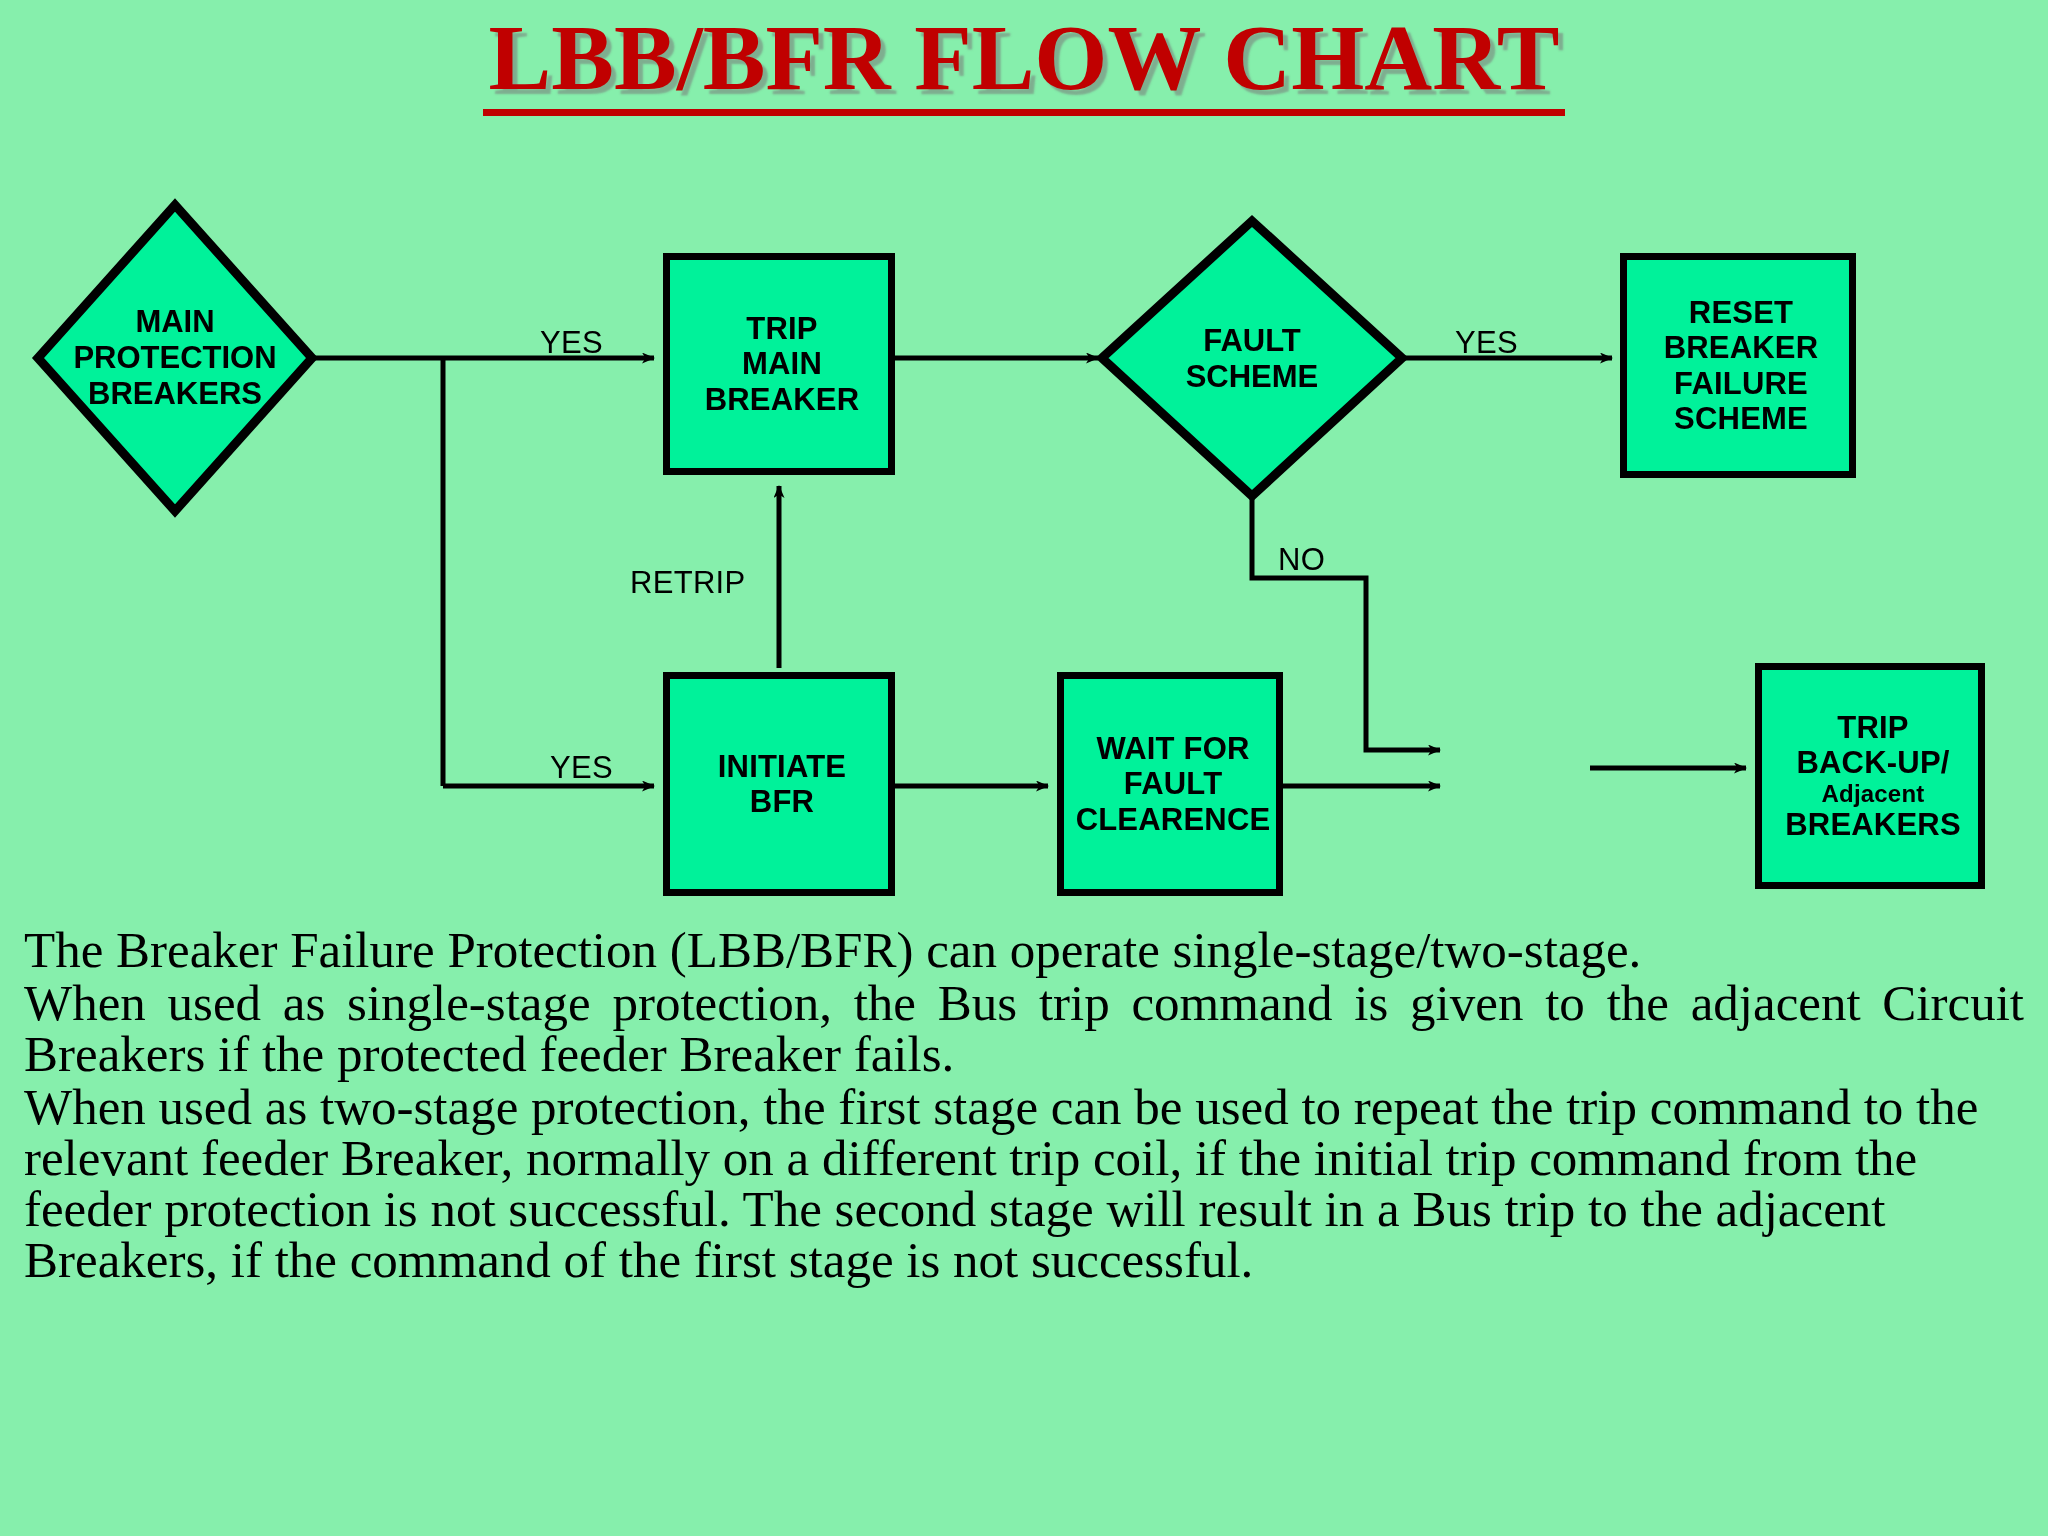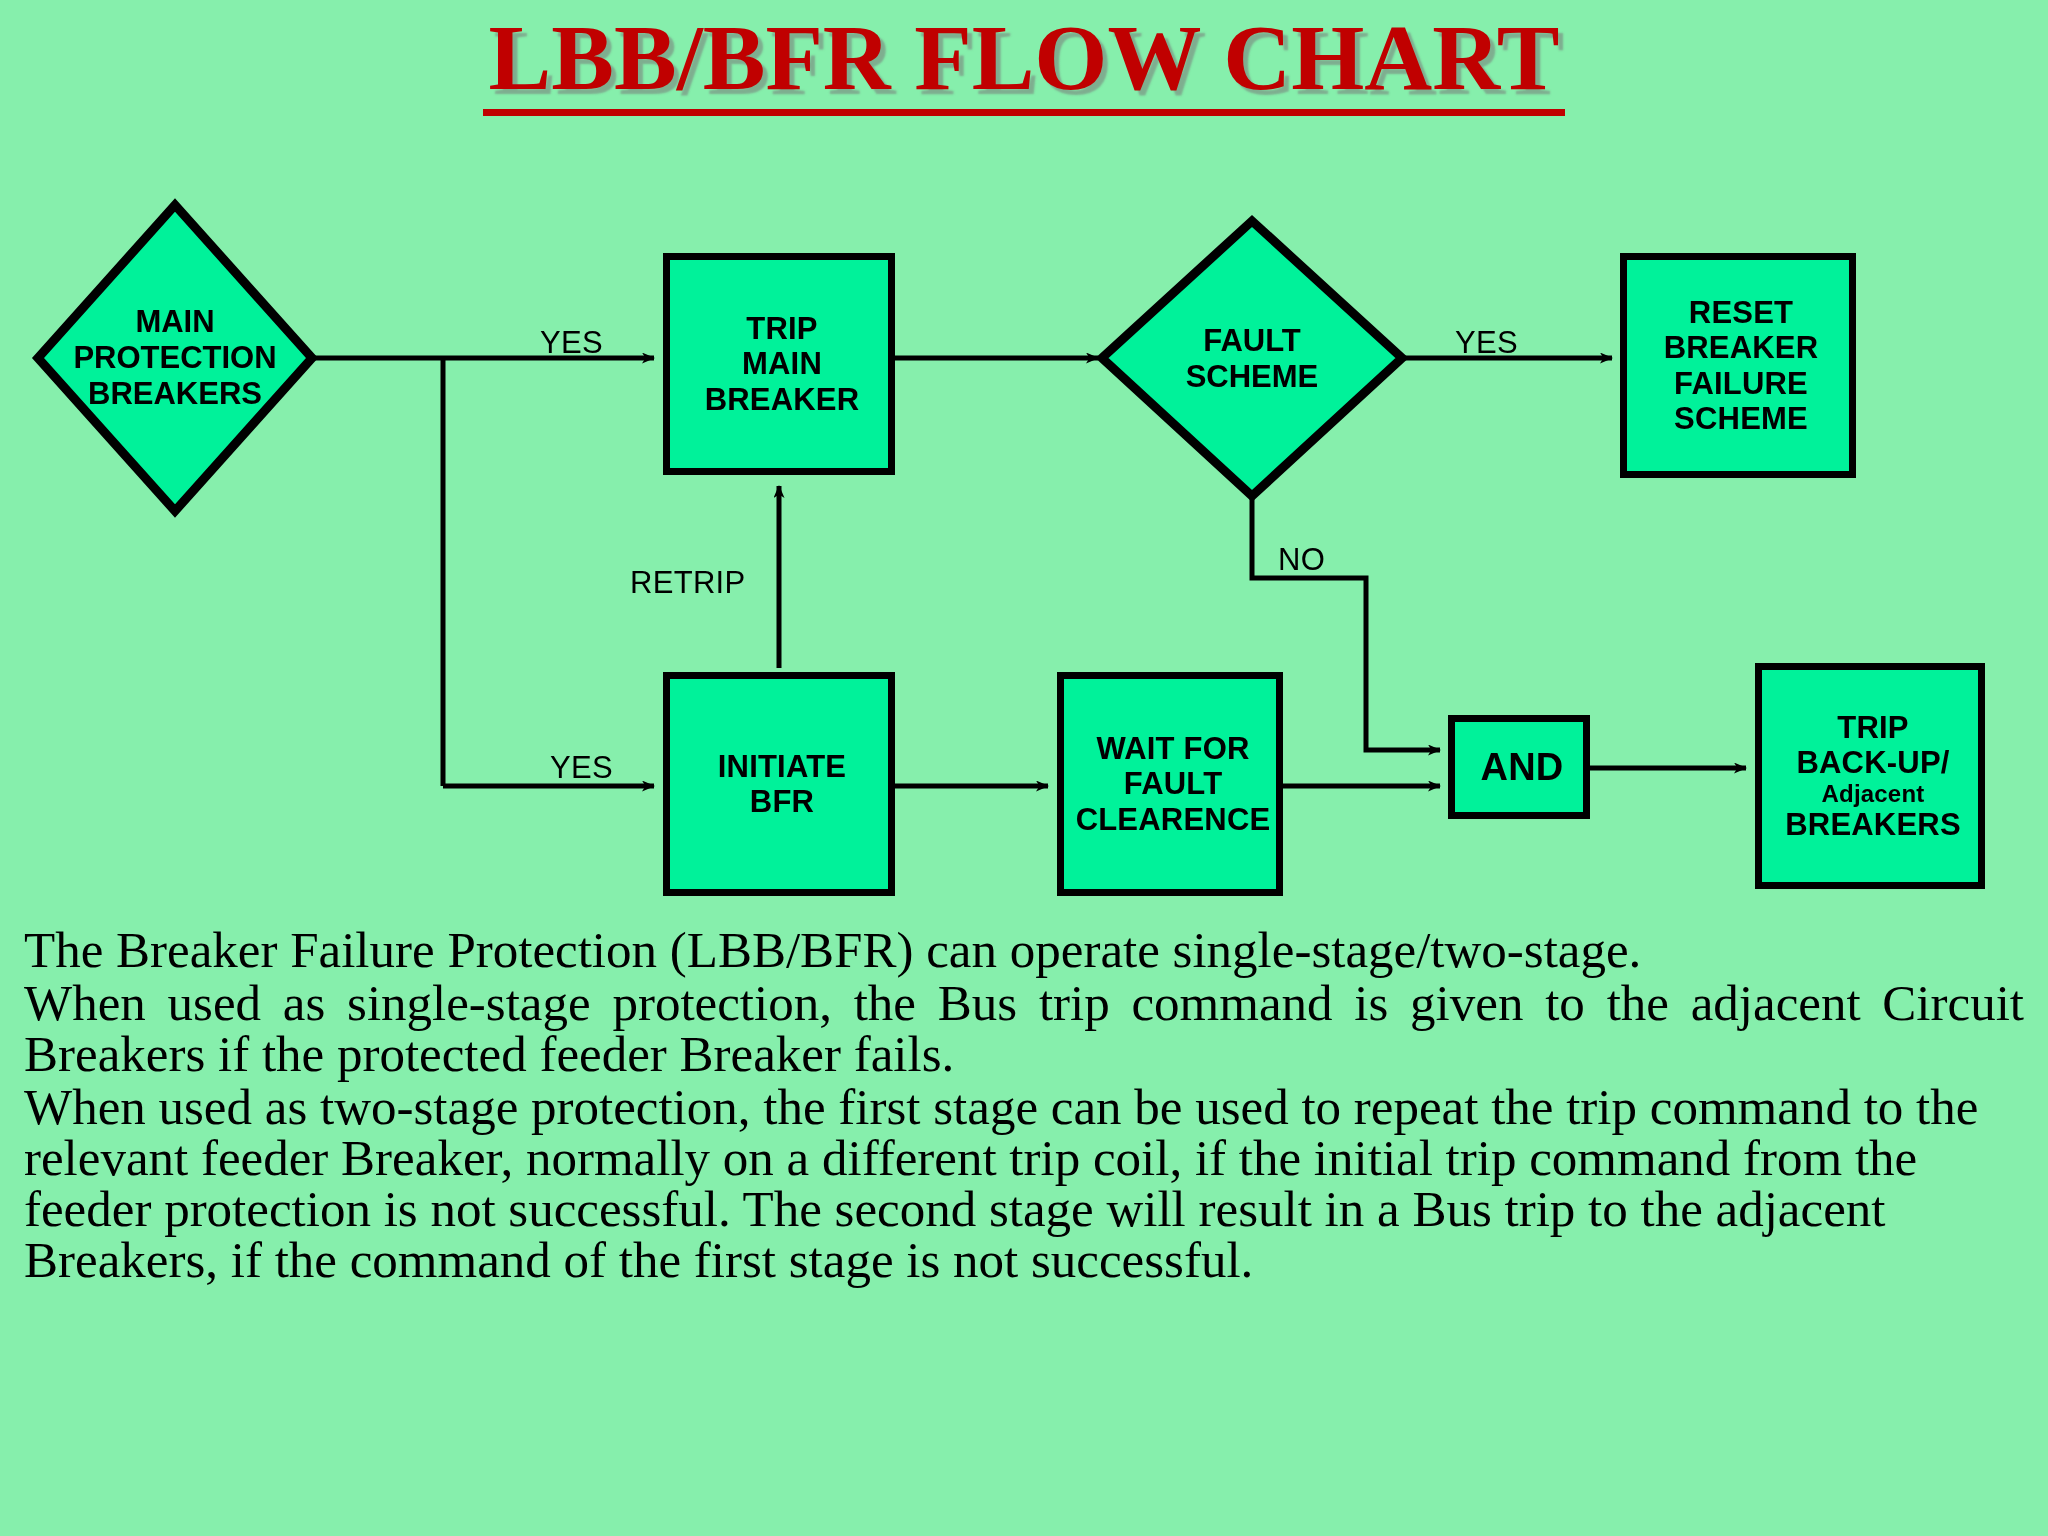--- a/index.html
+++ b/index.html
@@ -226,25 +226,20 @@
     </div>
 
     <div class="node" style="left:1057px;top:672px;width:226px;height:224px;">
       <div class="lbl">
         <div>WAIT FOR</div>
         <div>FAULT</div>
         <div>CLEARENCE</div>
       </div>
     </div>
 
-    <div class="node" style="left:1448px;top:715px;width:142px;height:104px;font-size:38px;">
-      <div class="lbl">
-        <div>AND</div>
-      </div>
-    </div>
 
     <div class="node" style="left:1755px;top:663px;width:230px;height:226px;">
       <div class="lbl">
         <div>TRIP</div>
         <div>BACK-UP/</div>
         <div style="font-size:24px;">Adjacent</div>
         <div>BREAKERS</div>
       </div>
     </div>
 

